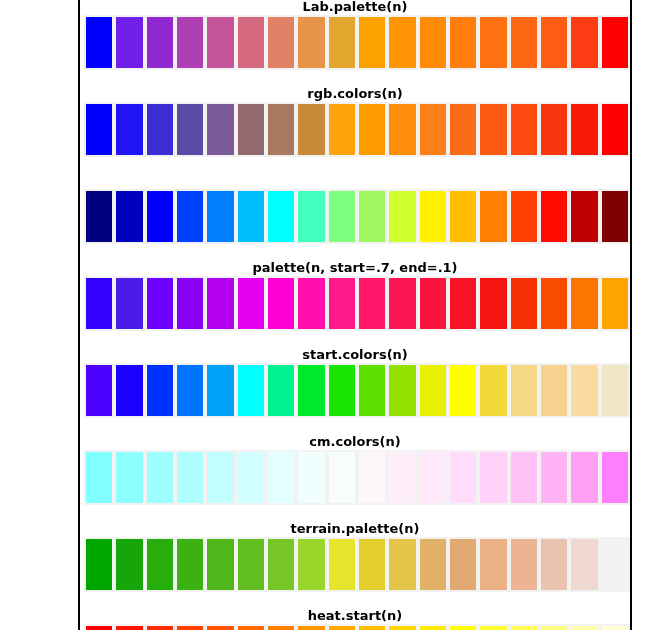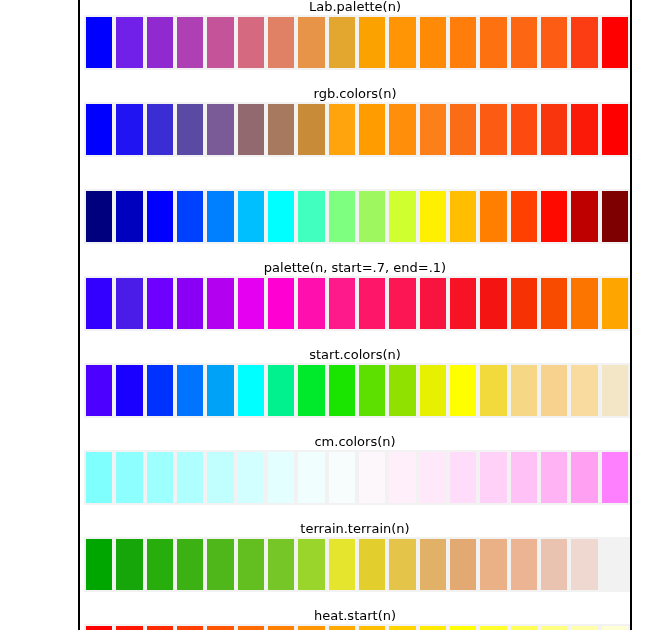--- a/index.html
+++ b/index.html
@@ -13,20 +13,21 @@
     font-family: "DejaVu Sans", sans-serif;
     overflow: hidden;
     position: relative;
   }
   #page-root {
     position: absolute;
     left: 0; top: 0;
     width: 544px;
     height: 630px;
     background: #ffffff;
+    font-weight: bold;
   }
   
   .plot-frame {
     position: absolute;
     left: 78px;
     top: 0;
     width: 554px;
     height: 630px;
     border-left: 2px solid #000000;
     border-right: 2px solid #000000;
@@ -204,21 +205,21 @@
           <div class="swatch" style="background-color: rgb(255, 232, 250); border-color: rgb(242, 242, 242);"></div>
           <div class="swatch" style="background-color: rgb(255, 220, 250); border-color: rgb(242, 242, 242);"></div>
           <div class="swatch" style="background-color: rgb(255, 208, 248); border-color: rgb(242, 242, 242);"></div>
           <div class="swatch" style="background-color: rgb(255, 193, 246); border-color: rgb(242, 242, 242);"></div>
           <div class="swatch" style="background-color: rgb(255, 179, 244); border-color: rgb(242, 242, 242);"></div>
           <div class="swatch" style="background-color: rgb(255, 160, 242); border-color: rgb(242, 242, 242);"></div>
           <div class="swatch" style="background-color: rgb(255, 128, 255); border-color: rgb(242, 242, 242);"></div>
         </div>
     </div>
     <div class="palette-row" style="top:522px;">
-      <div class="row-label">terrain.terrain(n)</div>
+      <div class="row-label">terrain.palette(n)</div>
       <div class="swatch-strip">
           <div class="swatch" style="background-color: rgb(0, 166, 0); border-color: rgb(242, 242, 242);"></div>
           <div class="swatch" style="background-color: rgb(22, 166, 10); border-color: rgb(242, 242, 242);"></div>
           <div class="swatch" style="background-color: rgb(40, 174, 12); border-color: rgb(242, 242, 242);"></div>
           <div class="swatch" style="background-color: rgb(60, 177, 19); border-color: rgb(242, 242, 242);"></div>
           <div class="swatch" style="background-color: rgb(79, 183, 26); border-color: rgb(242, 242, 242);"></div>
           <div class="swatch" style="background-color: rgb(99, 190, 32); border-color: rgb(242, 242, 242);"></div>
           <div class="swatch" style="background-color: rgb(119, 198, 39); border-color: rgb(242, 242, 242);"></div>
           <div class="swatch" style="background-color: rgb(153, 213, 43); border-color: rgb(242, 242, 242);"></div>
           <div class="swatch" style="background-color: rgb(229, 229, 46); border-color: rgb(242, 242, 242);"></div>

